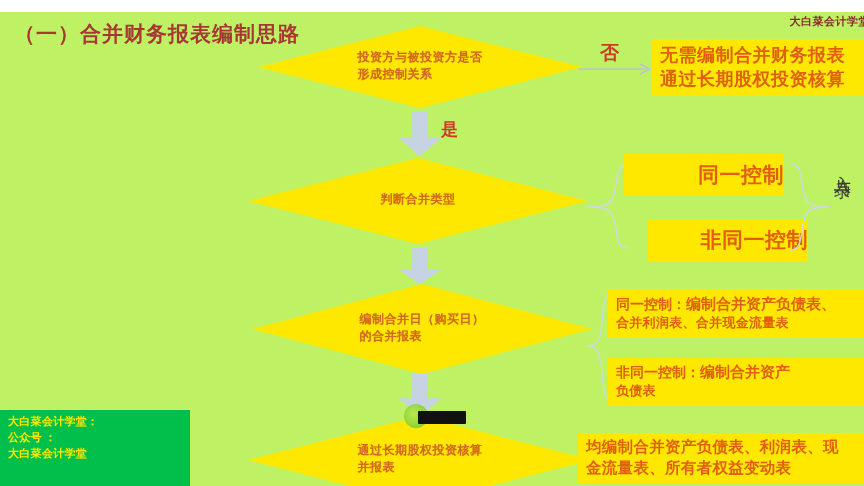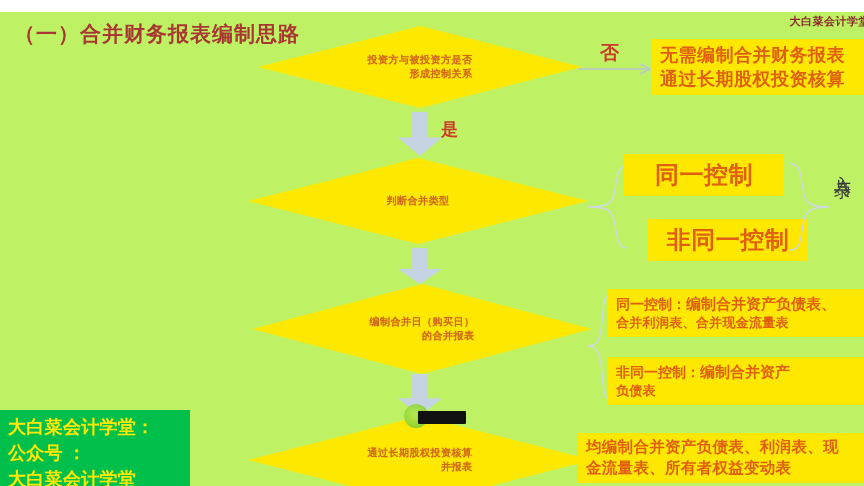--- a/index.html
+++ b/index.html
@@ -51,28 +51,28 @@
   
   .diamond {
     position: absolute;
     display: flex;
     align-items: center;
     justify-content: center;
     clip-path: polygon(50% 0%, 100% 50%, 50% 100%, 0% 50%);
     background: #ffe800;
   }
   .diamond .dlabel {
-    text-align: right;
+    text-align: left;
     color: #d2691e;
     font-weight: bold;
-    font-size: 10px;
+    font-size: 12px;
     line-height: 1.45;
     letter-spacing: 0.5px;
     text-shadow: 0 0 1px rgba(190,90,10,.35);
-    font-family: Liberation Sans, sans-serif;
+    font-family: Liberation Mono, monospace;
     white-space: pre-line;
     padding: 0 40px;
   }
 
   #diamond-1 { left: 258px; top: 14px;  width: 324px; height: 82px; }
   #diamond-2 { left: 248px; top: 146px; width: 340px; height: 86px; }
   #diamond-3 { left: 252px; top: 272px; width: 340px; height: 90px; }
   #diamond-4 { left: 248px; top: 404px; width: 344px; height: 88px; }
 
   
@@ -115,21 +115,21 @@
     font-size: 15px;
     font-family: Liberation Sans, sans-serif;
   }
 
   #box-no-consolidation { left: 652px; top: 27px; width: 250px; height: 56px; padding: 3px 8px; }
   #box-no-consolidation .bigline { font-size: 18px; }
 
   #box-same-control     { left: 624px; top: 142px; width: 160px; height: 42px; align-items: center; }
   #box-diff-control     { left: 648px; top: 207px; width: 160px; height: 42px; align-items: center; }
   #box-same-control .bigline, #box-diff-control .bigline {
-    font-size: 24px; width: 100%; text-align: center;
+    font-size: 21px; width: 100%; text-align: right;
   }
 
   #box-merge-same { left: 608px; top: 277px; width: 280px; height: 48px; padding: 2px 8px; }
   #box-merge-diff { left: 608px; top: 345px; width: 280px; height: 48px; padding: 2px 8px; }
 
   #box-bottom-note { left: 578px; top: 421px; width: 300px; height: 50px; padding: 2px 8px; }
   #box-bottom-note .smallline { font-size: 15.5px; }
 
   
   .block-arrow-down {
@@ -176,21 +176,21 @@
     top: 398px;
     width: 190px;
     height: 88px;
     background: #00c04b;
     box-sizing: border-box;
     padding: 4px 6px 0 8px;
   }
   #logo-box .lrow {
     color: #ffe800;
     font-weight: bold;
-    font-size: 18px;
+    font-size: 11px;
     line-height: 1.45;
     white-space: nowrap;
     letter-spacing: 0.3px;
     font-family: Liberation Serif, serif;
   }
   #logo-box .lrow.url {
     font-size: 16px;
     padding-left: 6px;
     font-family: "DejaVu Serif", "Liberation Serif", serif;
   }

